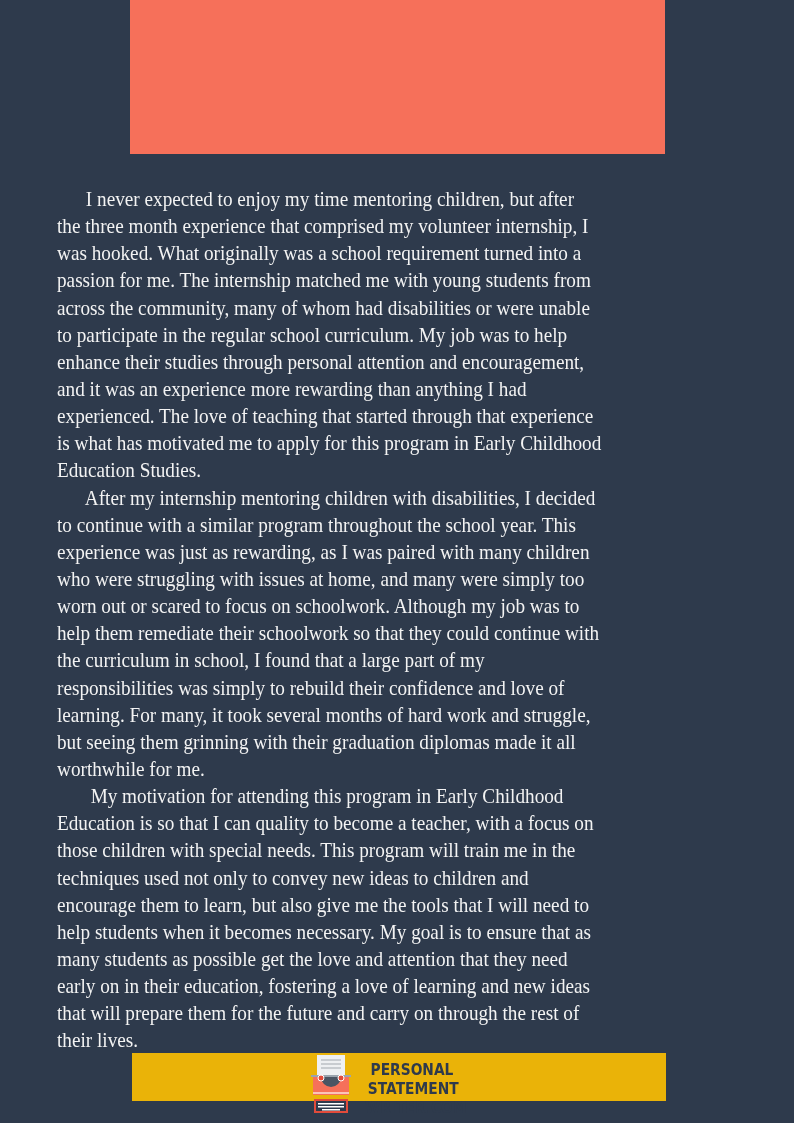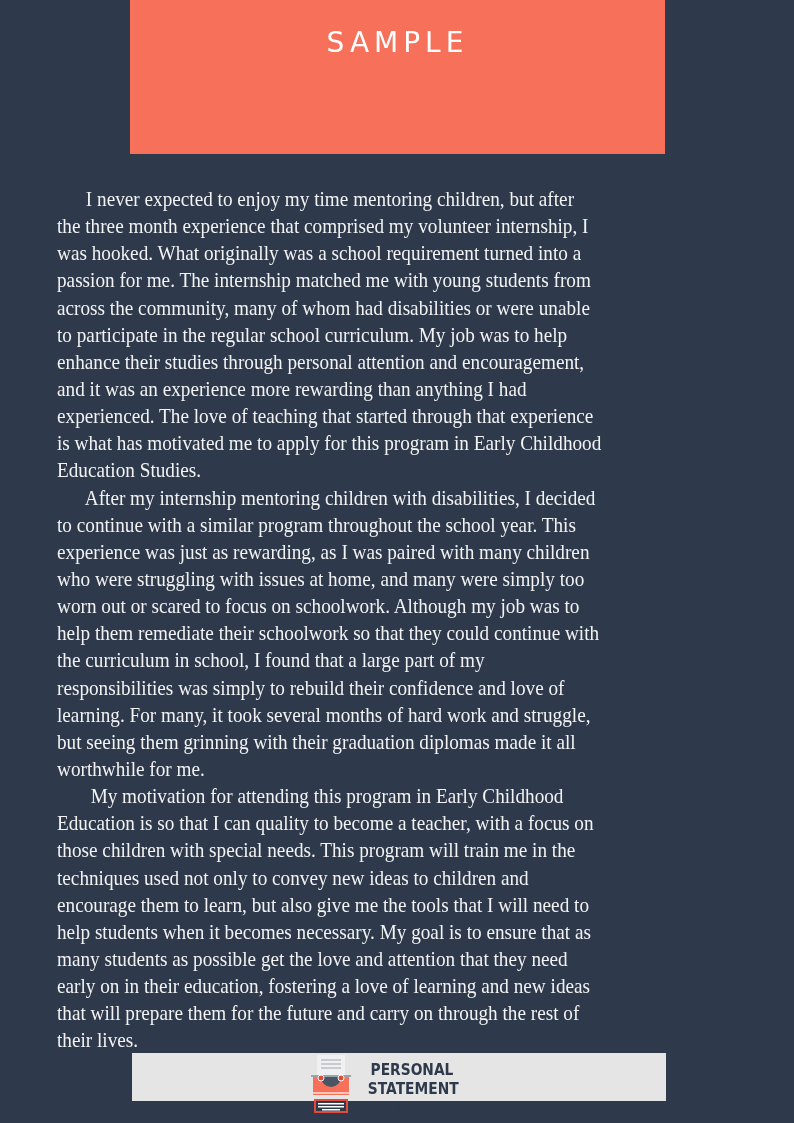--- a/index.html
+++ b/index.html
@@ -4,32 +4,31 @@
 <style>
   html, body { margin:0; padding:0; }
   body { width:794px; height:1123px; background:#2e3a4c; position:relative; overflow:hidden; }
   .title-box { position:absolute; left:130px; top:0; width:535px; height:154px; background:#f6705a; }
   .title { position:absolute; left:0; right:0; top:26px; text-align:center; color:#fff;
            font-family:"DejaVu Sans", sans-serif; font-size:28px; letter-spacing:5px; line-height:33px; }
   .body-text { position:absolute; left:57px; top:186px; width:740px; color:#f3f3f3;
                font-family:"Liberation Serif", serif; font-size:21px; line-height:27.15px;
                transform:scaleX(0.915); transform-origin:left top; white-space:pre; }
   .line { display:block; height:27.15px; }
-  .footer-box { position:absolute; left:132px; top:1053px; width:534px; height:48px; background:#e5e5e5; }
+  .footer-box { position:absolute; left:132px; top:1053px; width:534px; height:48px; background:#eab308; }
   .logo-icon { position:absolute; left:177px; top:2px; width:44px; height:62px; }
   .logo-text { position:absolute; left:233px; top:8px; color:#2e3a4c; font-family:"DejaVu Sans", sans-serif;
                font-weight:bold; font-size:15px; line-height:19px; transform:scaleX(0.92); transform-origin:left top; }
   .logo-text span { display:block; }
 </style>
 </head>
 <body>
 
 <div class="title-box">
   <div class="title">
-    <div>SAMPLE</div>
   </div>
 </div>
 
 <div class="body-text" id="body-text"><span class="line">      I never expected to enjoy my time mentoring children, but after</span><span class="line">the three month experience that comprised my volunteer internship, I</span><span class="line">was hooked. What originally was a school requirement turned into a</span><span class="line">passion for me. The internship matched me with young students from</span><span class="line">across the community, many of whom had disabilities or were unable</span><span class="line">to participate in the regular school curriculum. My job was to help</span><span class="line">enhance their studies through personal attention and encouragement,</span><span class="line">and it was an experience more rewarding than anything I had</span><span class="line">experienced. The love of teaching that started through that experience</span><span class="line">is what has motivated me to apply for this program in Early Childhood</span><span class="line">Education Studies.</span><span class="line">      After my internship mentoring children with disabilities, I decided</span><span class="line">to continue with a similar program throughout the school year. This</span><span class="line">experience was just as rewarding, as I was paired with many children</span><span class="line">who were struggling with issues at home, and many were simply too</span><span class="line">worn out or scared to focus on schoolwork. Although my job was to</span><span class="line">help them remediate their schoolwork so that they could continue with</span><span class="line">the curriculum in school, I found that a large part of my</span><span class="line">responsibilities was simply to rebuild their confidence and love of</span><span class="line">learning. For many, it took several months of hard work and struggle,</span><span class="line">but seeing them grinning with their graduation diplomas made it all</span><span class="line">worthwhile for me.</span><span class="line">       My motivation for attending this program in Early Childhood</span><span class="line">Education is so that I can quality to become a teacher, with a focus on</span><span class="line">those children with special needs. This program will train me in the</span><span class="line">techniques used not only to convey new ideas to children and</span><span class="line">encourage them to learn, but also give me the tools that I will need to</span><span class="line">help students when it becomes necessary. My goal is to ensure that as</span><span class="line">many students as possible get the love and attention that they need</span><span class="line">early on in their education, fostering a love of learning and new ideas</span><span class="line">that will prepare them for the future and carry on through the rest of</span><span class="line">their lives.</span></div>
 
 <div class="footer-box">
   <svg class="logo-icon" viewBox="0 0 44 62">
     <rect x="8" y="0" width="28" height="22" fill="#eef0f2"></rect>
     <rect x="12" y="4" width="20" height="2" fill="#c8ccd0"></rect>
     <rect x="12" y="8" width="20" height="2" fill="#c8ccd0"></rect>

